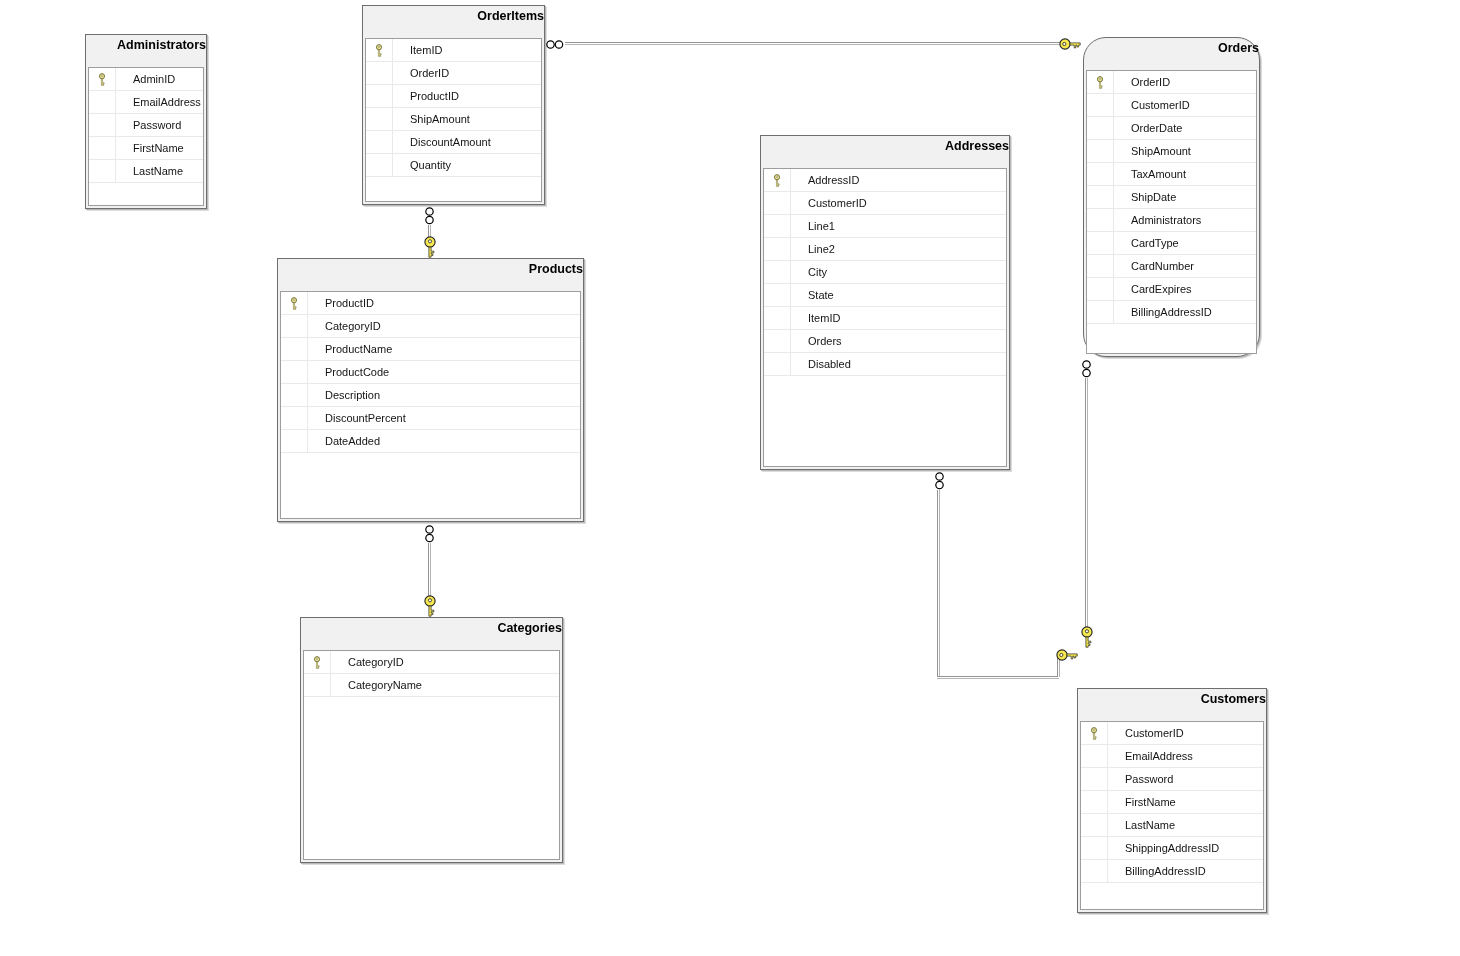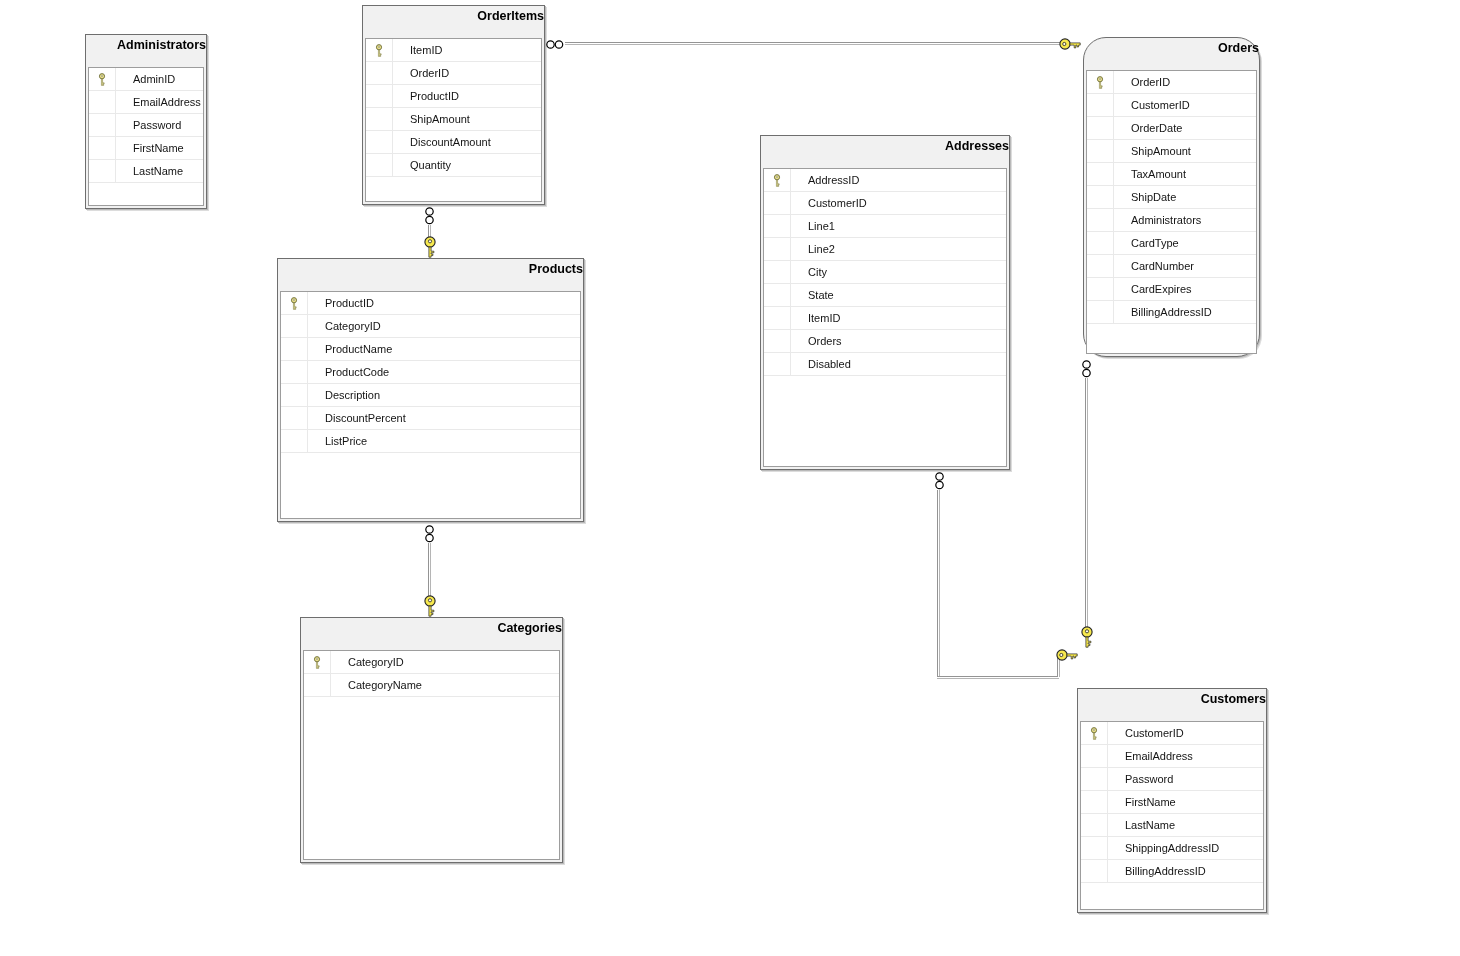--- a/index.html
+++ b/index.html
@@ -322,21 +322,21 @@
       <div class="trow">
         <span class="kcell"></span>
         <span class="clabel">Description</span>
       </div>
       <div class="trow">
         <span class="kcell"></span>
         <span class="clabel">DiscountPercent</span>
       </div>
       <div class="trow">
         <span class="kcell"></span>
-        <span class="clabel">ListPrice</span>
+        <span class="clabel">DateAdded</span>
       </div>
     </div>
 </div>
 
 <div class="dbtable" style="left:300px;top:617px;width:263px;height:246px;">
   <div class="ttl">Categories</div>
   <div class="rows">
       <div class="trow">
         <span class="kcell">
           <svg width="8" height="13" viewBox="0 0 8 13">

